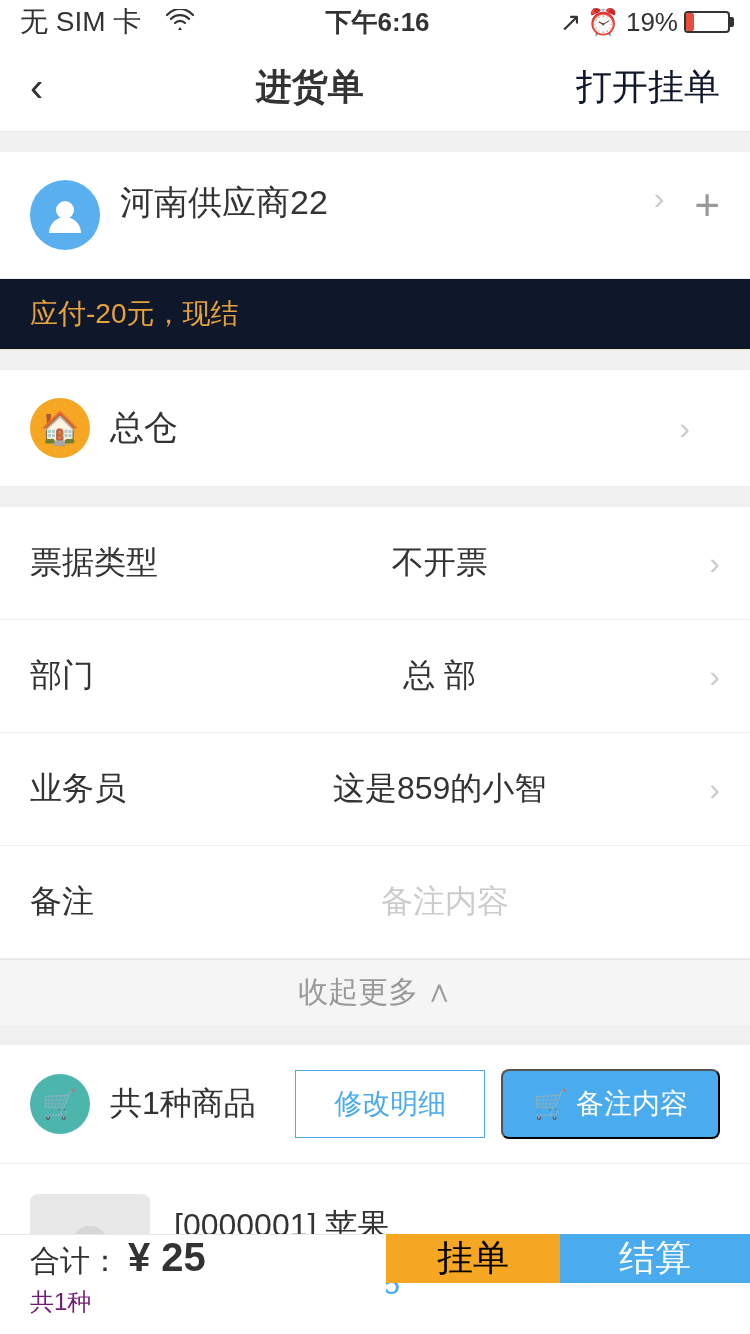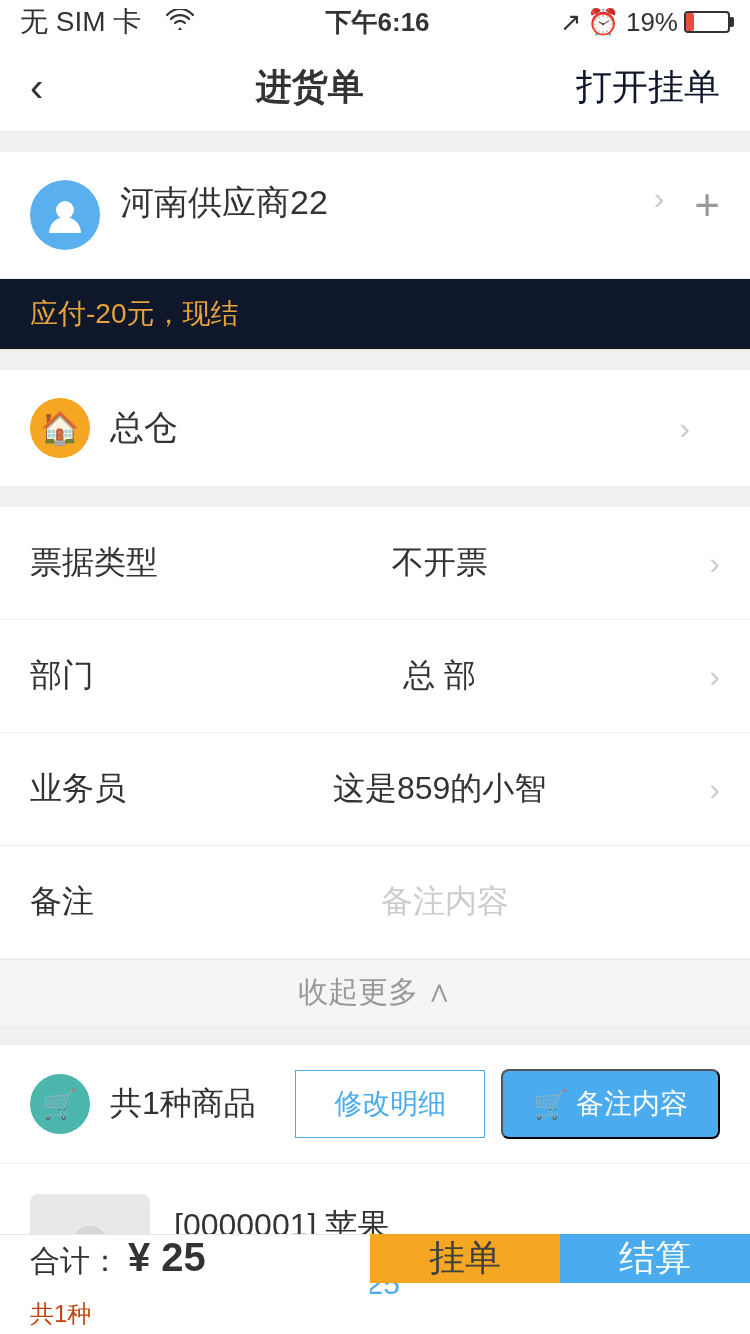--- a/index.html
+++ b/index.html
@@ -223,27 +223,27 @@
     .footer-total {
       background: #fff;
       flex: 1;
       display: flex;
       flex-direction: column;
       justify-content: center;
       padding: 0 30px;
       border-top: 1px solid #e8e8e8;
     }
     .footer-btn-hold {
-      width: 190px;
+      width: 174px;
       background: #F5A623;
       display: flex;
       align-items: center;
       justify-content: center;
       font-size: 36px;
-      color: #404040;
+      color: #000000;
       cursor: pointer;
     }
     .footer-btn-checkout {
       width: 190px;
       background: #4AACEE;
       display: flex;
       align-items: center;
       justify-content: center;
       font-size: 36px;
       color: #fff;
@@ -366,17 +366,17 @@
   </div>
   <span class="product-more">···</span>
 </div>
 
 <div class="footer">
   <div class="footer-total">
     <div style="display:flex;align-items:baseline;gap:8px;">
       <span style="font-size:30px;color:#333;">合计：</span>
       <span style="font-size:40px;font-weight:600;color:#333;">¥ 25</span>
     </div>
-    <div style="font-size:24px;color:#c2410c;margin-top:16px;">共1种</div>
+    <div style="font-size:24px;color:#701a75;margin-top:4px;">共1种</div>
   </div>
   <div class="footer-btn-hold">挂单</div>
   <div class="footer-btn-checkout">结算</div>
 </div>
 
 </body></html>

